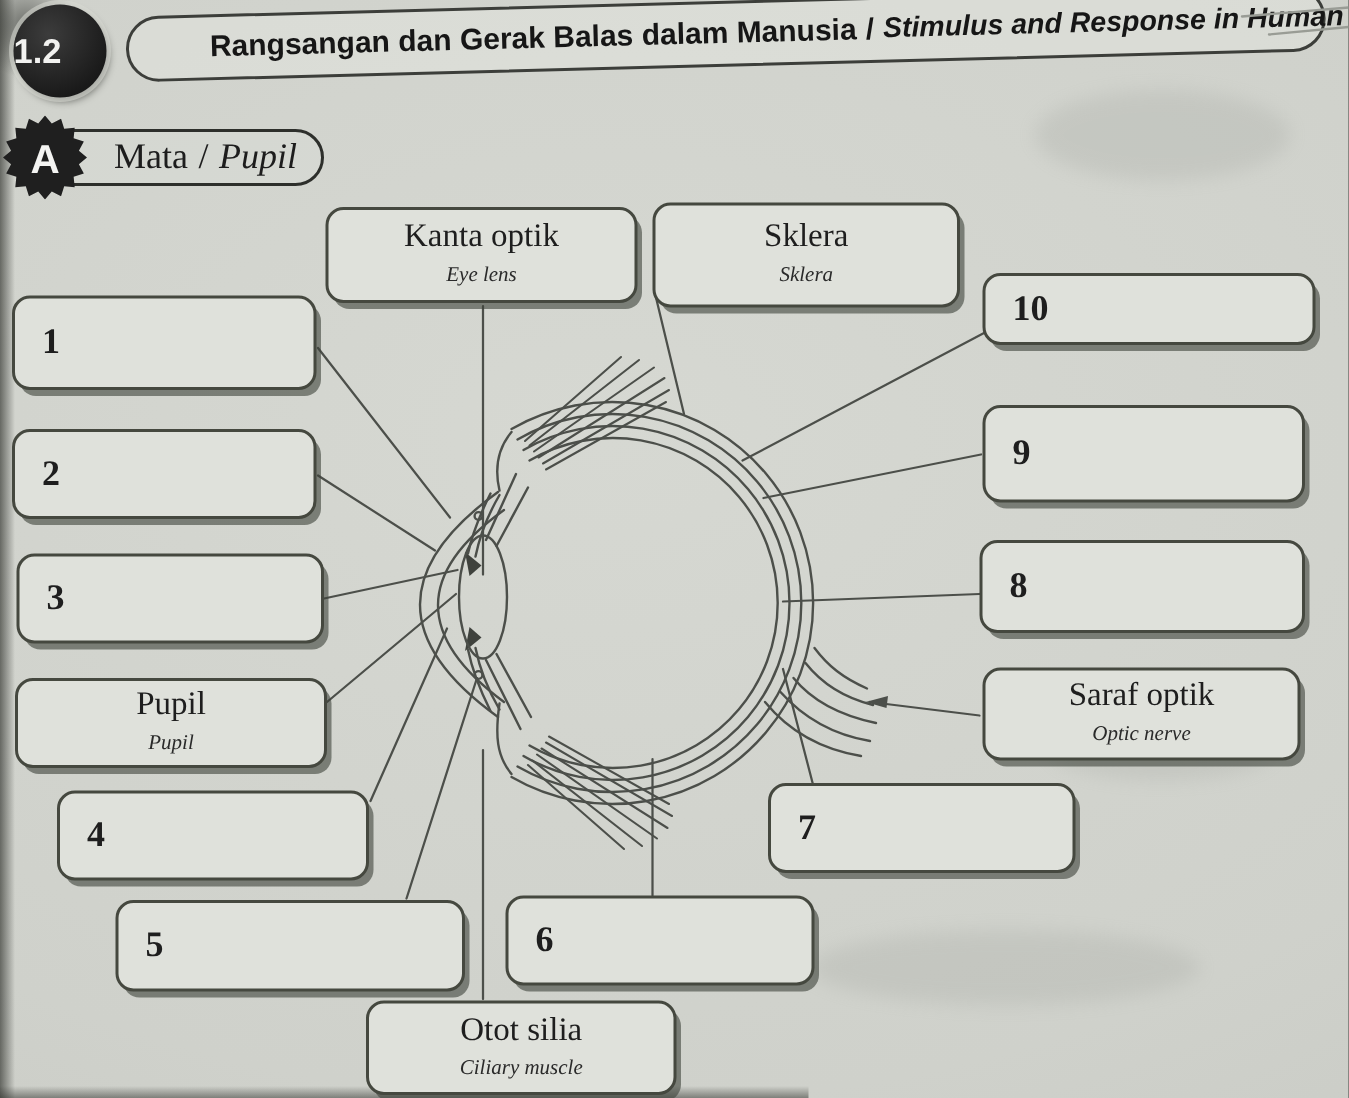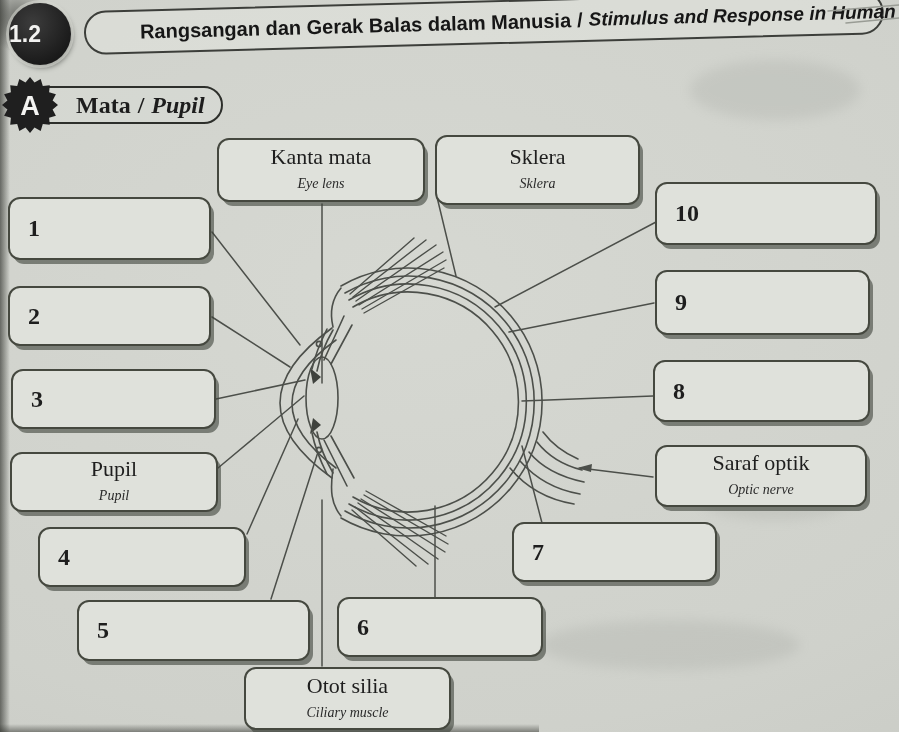--- a/index.html
+++ b/index.html
@@ -29,21 +29,21 @@
     display:flex;align-items:center;padding-left:54px;box-sizing:border-box;white-space:nowrap;
     font-family:"Liberation Sans","DejaVu Sans",sans-serif;font-size:20px;color:#161616;}
   .title-bar .t-ms{font-weight:bold;}
   .title-bar .t-sep{font-weight:bold;padding:0 6px;}
   .title-bar .t-en{font-style:italic;font-weight:600;font-size:19px;}
 
   
   .section-pill{position:absolute;left:16px;top:86px;height:38px;min-width:178px;
     border:2px solid #2d2f2b;border-radius:20px;background:rgba(222,224,218,.35);
     display:flex;align-items:center;padding-left:58px;padding-right:16px;box-sizing:border-box;
-    font-size:24px;font-weight:bold;color:#1d1d1d;white-space:nowrap;}
+    font-size:24px;font-weight:normal;color:#1d1d1d;white-space:nowrap;}
   .section-pill .s-sep{padding:0 7px;}
   .section-pill .s-en{font-style:italic;}
   .star-badge{position:absolute;left:2px;top:77px;width:56px;height:56px;}
   .star-badge text{font-family:"Liberation Sans","DejaVu Sans",sans-serif;font-weight:bold;font-size:27px;fill:#f4f4f2;}
 
   
   .diagram{position:absolute;left:0;top:0;width:899px;height:732px;}
 
   
   .box{position:absolute;background:#dfe1db;border:2px solid #45483f;border-radius:12px;
@@ -148,21 +148,21 @@
       <line x1="542" y1="523" x2="522" y2="446"></line>
       <line x1="653" y1="477" x2="580" y2="468"></line>
       <polygon points="577,468 592,464 591,472" fill="#4c4f4a" stroke="none"></polygon>
       <line x1="653" y1="396" x2="522" y2="401"></line>
       <line x1="654" y1="303" x2="509" y2="332"></line>
       <line x1="656" y1="222" x2="495" y2="307"></line>
     </g>
   </svg>
 
   <div class="box labeled" style="left:217px;top:138px;width:208px;height:64px;">
-    <span class="l-ms">Kanta mata</span>
+    <span class="l-ms">Kanta optik</span>
     <span class="l-en">Eye lens</span>
   </div>
   <div class="box labeled" style="left:435px;top:135px;width:205px;height:70px;">
     <span class="l-ms">Sklera</span>
     <span class="l-en">Sklera</span>
   </div>
   <div class="box labeled" style="left:10px;top:452px;width:208px;height:60px;">
     <span class="l-ms">Pupil</span>
     <span class="l-en">Pupil</span>
   </div>
@@ -195,17 +195,17 @@
   </div>
   <div class="box numbered" style="left:512px;top:522px;width:205px;height:60px;">
     <span>7</span>
   </div>
   <div class="box numbered" style="left:653px;top:360px;width:217px;height:62px;">
     <span>8</span>
   </div>
   <div class="box numbered" style="left:655px;top:270px;width:215px;height:65px;">
     <span>9</span>
   </div>
-  <div class="box numbered" style="left:655px;top:182px;width:222px;height:63px;">
+  <div class="box numbered" style="left:655px;top:182px;width:222px;height:48px;">
     <span>10</span>
   </div>
 
 </div>
 
 </body></html>

